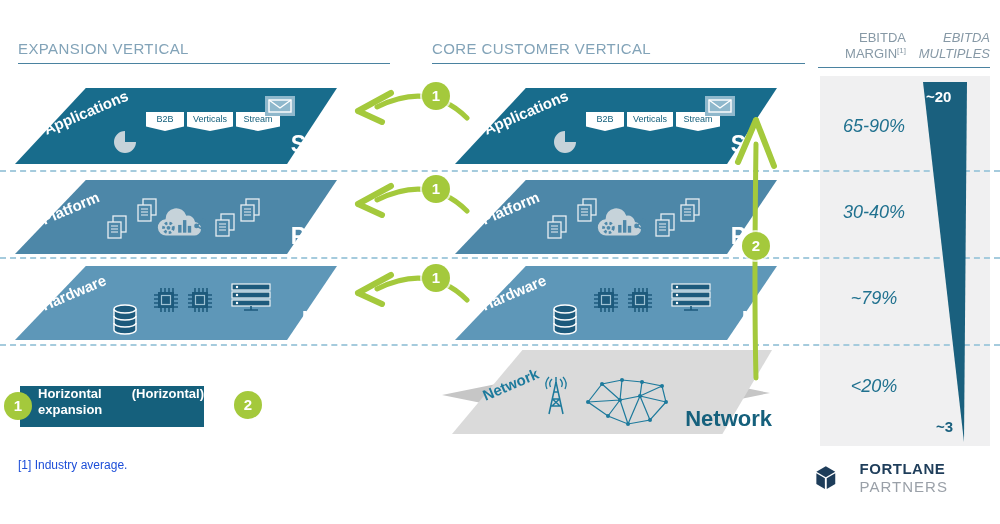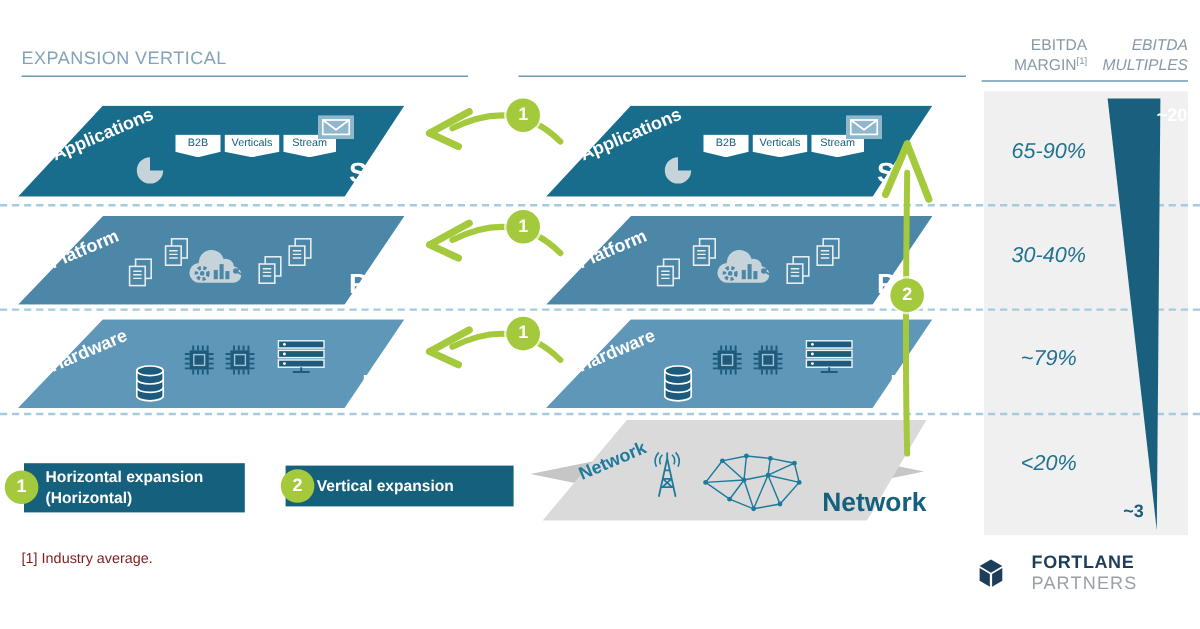--- a/index.html
+++ b/index.html
@@ -35,55 +35,56 @@
   .big-label-net{color:#15607c;font-size:22px;}
   .tab{background:#ffffff;color:#15607c;font-size:9px;text-align:center;height:19px;line-height:15px;
        clip-path:polygon(0 0,100% 0,100% 76%,50% 100%,0 76%);}
   .tabs-row{display:flex;gap:3px;}
 
   
   .badge{width:28px;height:28px;line-height:28px;border-radius:50%;background:#a4c93c;color:#fff;
          font-weight:700;font-size:15px;text-align:center;z-index:7;}
   .badge-ring{box-shadow:0 0 0 2px rgba(255,255,255,.7);}
   .legend-box{background:#15607c;color:#fff;font-weight:700;font-size:13px;line-height:1.25;
-              display:flex;flex-direction:column;justify-content:center;z-index:5;}
-  .footnote{font-size:12px;color:#7f1d1d;}
+              display:flex;flex-direction:row;justify-content:center;z-index:5;}
+  .footnote{font-size:12px;color:#1d4ed8;}
 
   
   .logo-text-main{font-weight:700;font-size:15px;color:#1e3d5a;letter-spacing:.5px;}
   .logo-text-sub{font-size:15px;color:#9aa0a8;letter-spacing:1px;}
 
   svg{display:block;}
 </style>
 </head>
 <body>
 
 <div class="canvas">
 
   <div class="abs col-header" style="left:18px;top:40px;">EXPANSION VERTICAL</div>
   <div class="abs col-underline" style="left:18px;top:63px;width:372px;"></div>
 
+  <div class="abs col-header" style="left:432px;top:40px;">CORE CUSTOMER VERTICAL</div>
   <div class="abs col-underline" style="left:432px;top:63px;width:373px;"></div>
 
   <div class="abs r-header" style="left:818px;top:30px;width:88px;">
     <span>EBITDA MARGIN</span><sup>[1]</sup>
   </div>
   <div class="abs r-header" style="left:902px;top:30px;width:88px;font-style:italic;">EBITDA MULTIPLES</div>
   <div class="abs col-underline" style="left:818px;top:67px;width:172px;"></div>
 
   <div class="abs panel"></div>
   <div class="abs margin-val" style="left:826px;top:116px;">65-90%</div>
   <div class="abs margin-val" style="left:826px;top:202px;">30-40%</div>
   <div class="abs margin-val" style="left:826px;top:288px;">~79%</div>
   <div class="abs margin-val" style="left:826px;top:376px;">&lt;20%</div>
 
   <svg class="abs" style="left:820px;top:76px;z-index:5;" width="170" height="370" viewBox="0 0 170 370">
     <polygon points="103,6 147,6 144,366" fill="#1a607e"></polygon>
   </svg>
-  <div class="abs wedge-label-top" style="left:108px;top:0;left:926px;top:88px;margin-left:38px;">~20</div>
+  <div class="abs wedge-label-top" style="left:108px;top:0;left:926px;top:88px;">~20</div>
   <div class="abs wedge-label-bottom" style="left:936px;top:418px;">~3</div>
 
   <div class="abs dash" style="top:170px;"></div>
   <div class="abs dash" style="top:257px;"></div>
   <div class="abs dash" style="top:344px;"></div>
 
   <div class="abs layer" style="left:15px;top:88px;width:322px;height:76px;">
     <div class="shape shape-saas"></div>
     <div class="abs side-label" style="left:26px;top:34px;">Applications</div>
     <svg class="abs" style="left:98px;top:42px;" width="24" height="24" viewBox="0 0 24 24">
@@ -312,23 +313,20 @@
     <path d="M8,52 L26,10 M26,10 L44,56" fill="none" stroke="#a4c93c" stroke-width="6" stroke-linecap="round"></path>
   </svg>
   <div class="abs badge badge-ring" style="left:742px;top:232px;">2</div>
 
   <div class="abs legend-box" style="left:20px;top:386px;width:166px;height:41px;padding-left:18px;">
     <span>Horizontal expansion</span>
     <span>(Horizontal)</span>
   </div>
   <div class="abs badge" style="left:4px;top:392px;">1</div>
 
-  <div class="abs legend-box" style="left:238px;top:388px;width:164px;height:34px;padding-left:26px;">
-    <span>Vertical expansion</span>
-  </div>
   <div class="abs badge" style="left:234px;top:391px;z-index:6;">2</div>
 
   <div class="abs footnote" style="left:18px;top:458px;">[1] Industry average.</div>
 
   <div class="abs" style="left:814px;top:460px;display:flex;align-items:center;gap:22px;">
     <svg width="30" height="32" viewBox="0 0 30 32">
       <polygon points="15,1 27,8 15,15 3,8" fill="#1e3d5a"></polygon>
       <polygon points="3,10 13.8,16.3 13.8,30 3,23.5" fill="#1e3d5a"></polygon>
       <polygon points="27,10 16.2,16.3 16.2,30 27,23.5" fill="#1e3d5a"></polygon>
     </svg>

